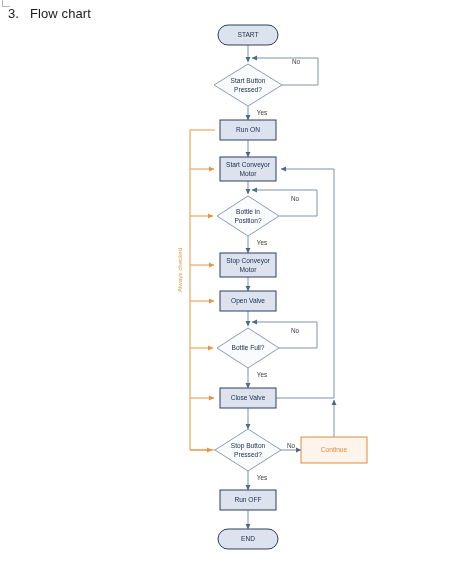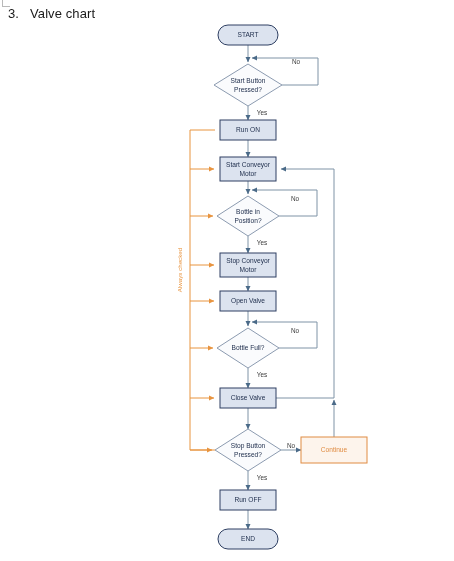--- a/index.html
+++ b/index.html
@@ -88,21 +88,21 @@
   }
 </style>
 </head>
 <body>
 
 <div class="page">
 
   <div class="corner-artifact"></div>
 
   <div class="heading">
-    <span class="num">3.</span><span>Valve chart</span>
+    <span class="num">3.</span><span>Flow chart</span>
   </div>
 
   <div class="chart-wrap">
     <svg class="flow" width="454" height="561" viewBox="0 0 454 561">
       <defs>
         <marker id="arr-blue" markerWidth="7" markerHeight="7" refX="5.2" refY="2.6" orient="auto">
           <path d="M0,0 L5.4,2.6 L0,5.2 z" fill="#4a6a88"></path>
         </marker>
         <marker id="arr-orange" markerWidth="7" markerHeight="7" refX="5.2" refY="2.6" orient="auto">
           <path d="M0,0 L5.4,2.6 L0,5.2 z" fill="#e8943f"></path>

